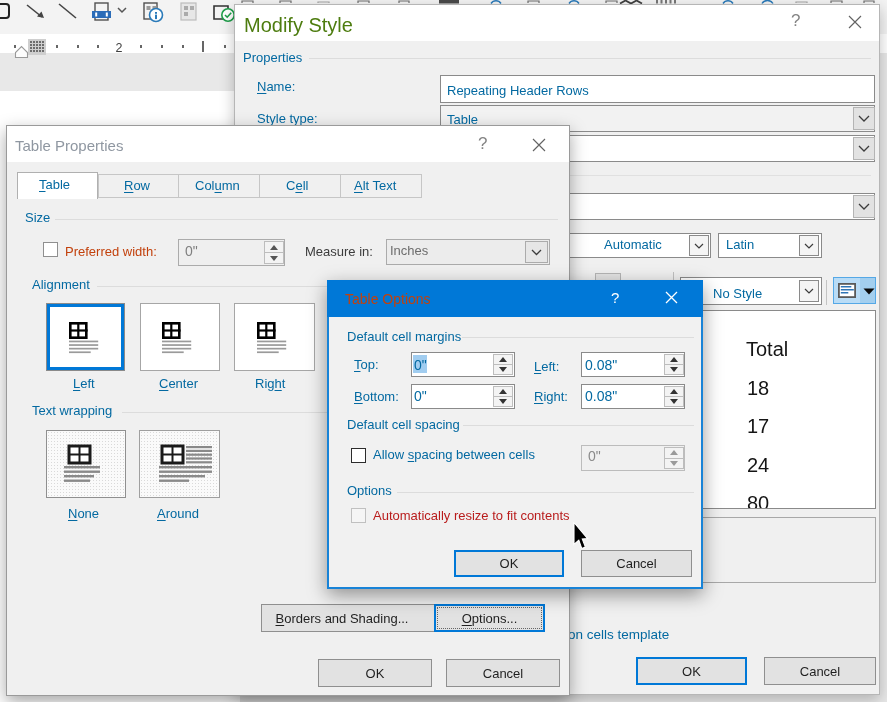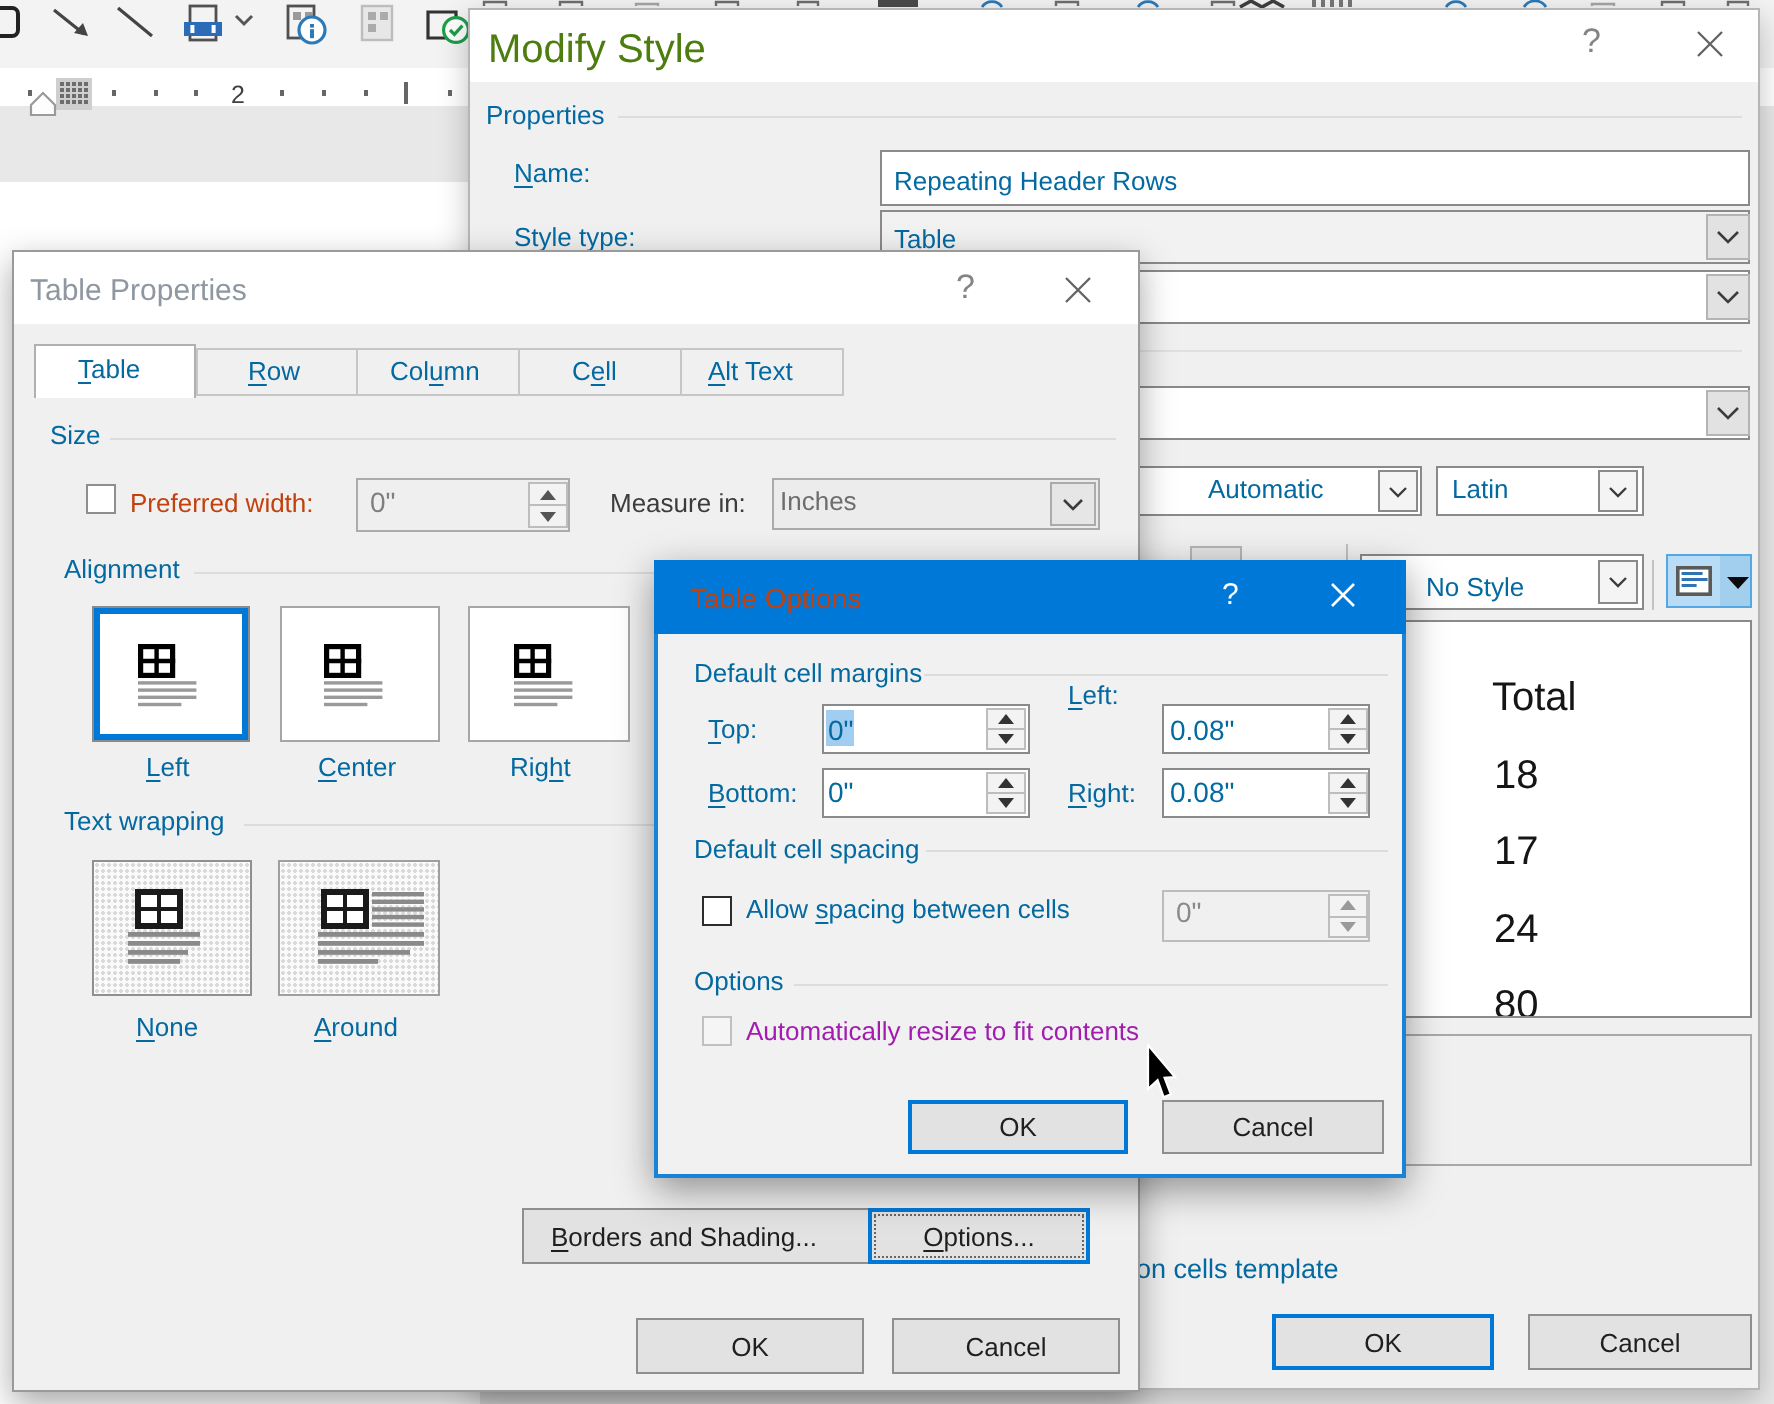--- a/index.html
+++ b/index.html
@@ -348,21 +348,21 @@
       <svg width="8" height="5" viewBox="0 0 8 5">
         <path d="M0 5 l4 -5 4 5z" fill="#333"></path>
       </svg>
     </div>
   <div>
       <svg width="8" height="5" viewBox="0 0 8 5">
         <path d="M0 0 l4 5 4 -5z" fill="#333"></path>
       </svg>
     </div>
 </div>
-<div class="lbl" style="left:534px;top:340px"><u>L</u>eft:</div>
+<div class="lbl" style="left:534px;top:359px"><u>L</u>eft:</div>
 <div class="tbox" style="left:581px;top:352px;width:104px;height:25px"></div>
 <div class="lbl" style="left:585px;top:357px;font-size:14px">0.08"</div>
 <div class="spin" style="left:664px;top:354px;width:20px;height:21px">
   <div>
       <svg width="8" height="5" viewBox="0 0 8 5">
         <path d="M0 5 l4 -5 4 5z" fill="#333"></path>
       </svg>
     </div>
   <div>
       <svg width="8" height="5" viewBox="0 0 8 5">
@@ -419,20 +419,20 @@
       <svg width="8" height="5" viewBox="0 0 8 5">
         <path d="M0 0 l4 5 4 -5z" fill="#9a9a9a"></path>
       </svg>
     </div>
 </div>
 
 <div class="lbl" style="left:347px;top:483px">Options</div>
 <div class="gline" style="left:397px;top:492px;width:297px"></div>
 
 <div class="abs" style="left:351px;top:508px;width:15px;height:15px;background:#f5f5f5;border:1px solid #c0c0c0"></div>
-<div class="lbl" style="left:373px;top:507.5px;color:#a21caf">Automatically resize to fit contents</div>
+<div class="lbl" style="left:373px;top:507.5px;color:#b91c1c">Automatically resize to fit contents</div>
 
 <div class="btn btn-def" style="left:454px;top:550px;width:110px;height:27px">OK</div>
 <div class="btn" style="left:581px;top:550px;width:111px;height:27px">Cancel</div>
 
 <svg class="abs" style="left:573px;top:522px;z-index:50" width="16" height="28" viewBox="0 0 16 28">
   <path d="M1 0.5 L1 22.5 L5.8 18.1 L8.8 26.6 L12.4 25.1 L9.3 16.9 L14.6 16.6 Z" fill="#000" stroke="#fff" stroke-width="1.1"></path>
 </svg>
 
 </body></html>

